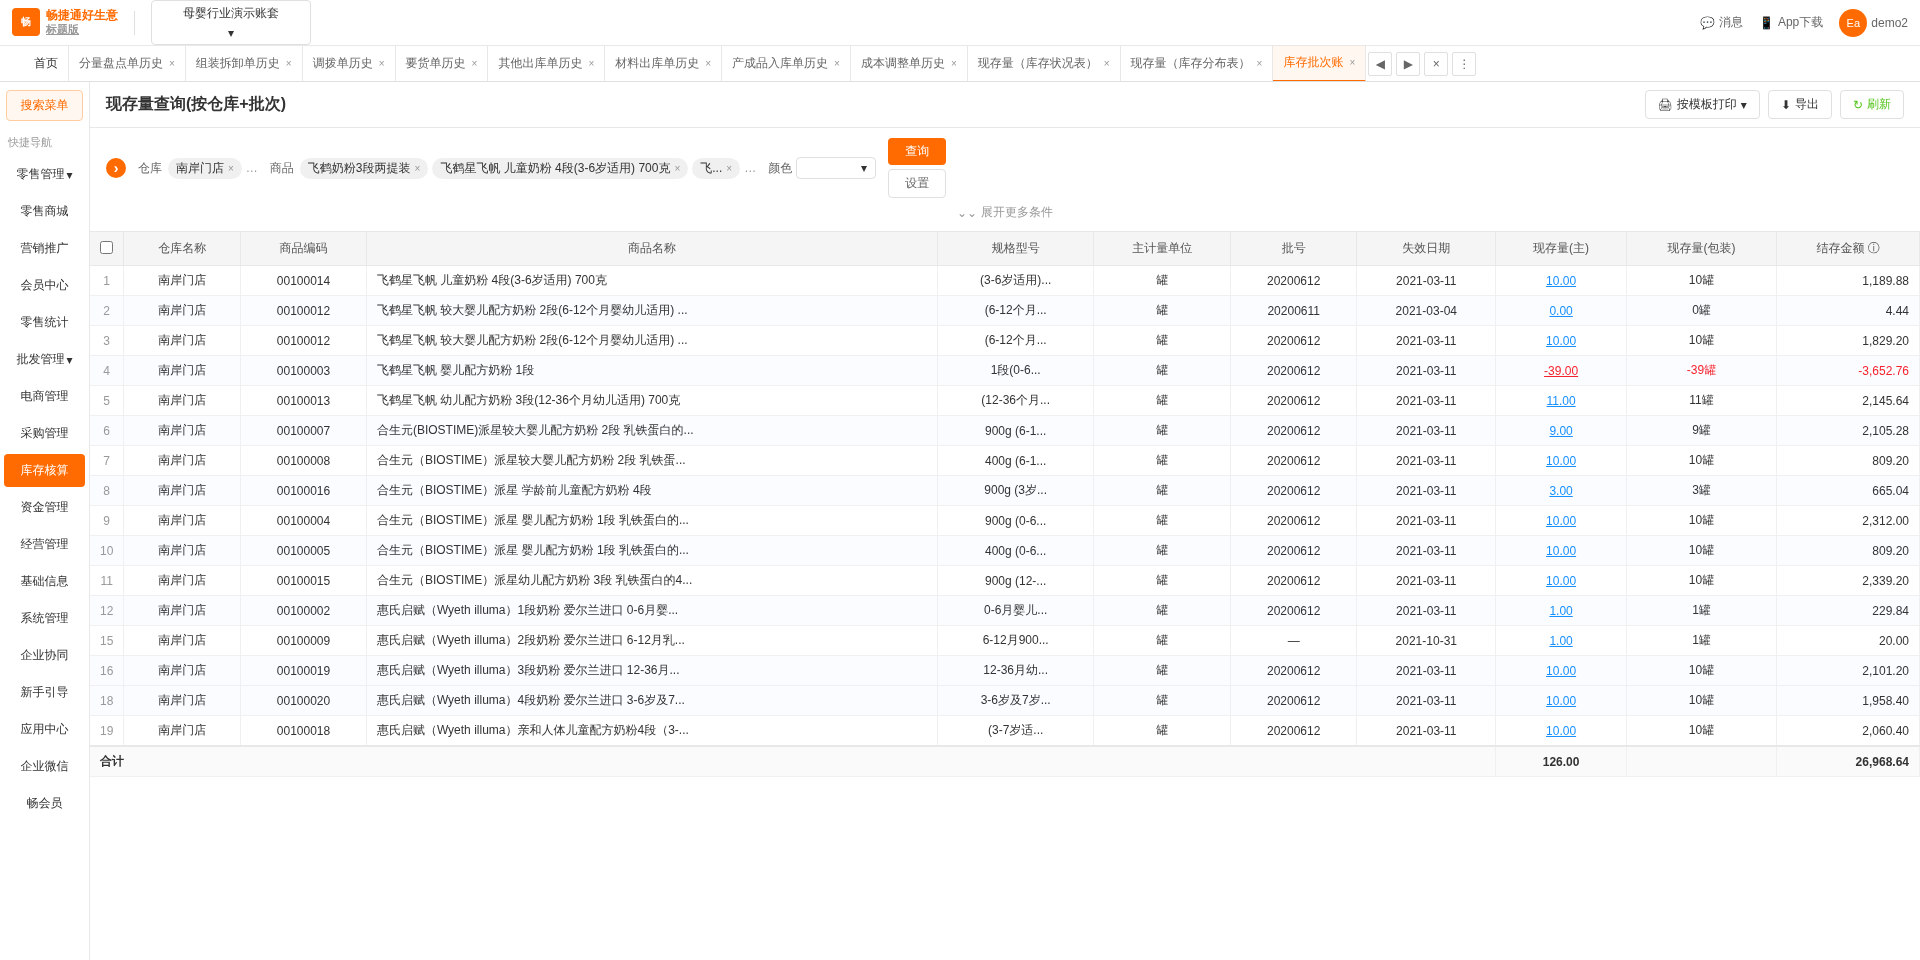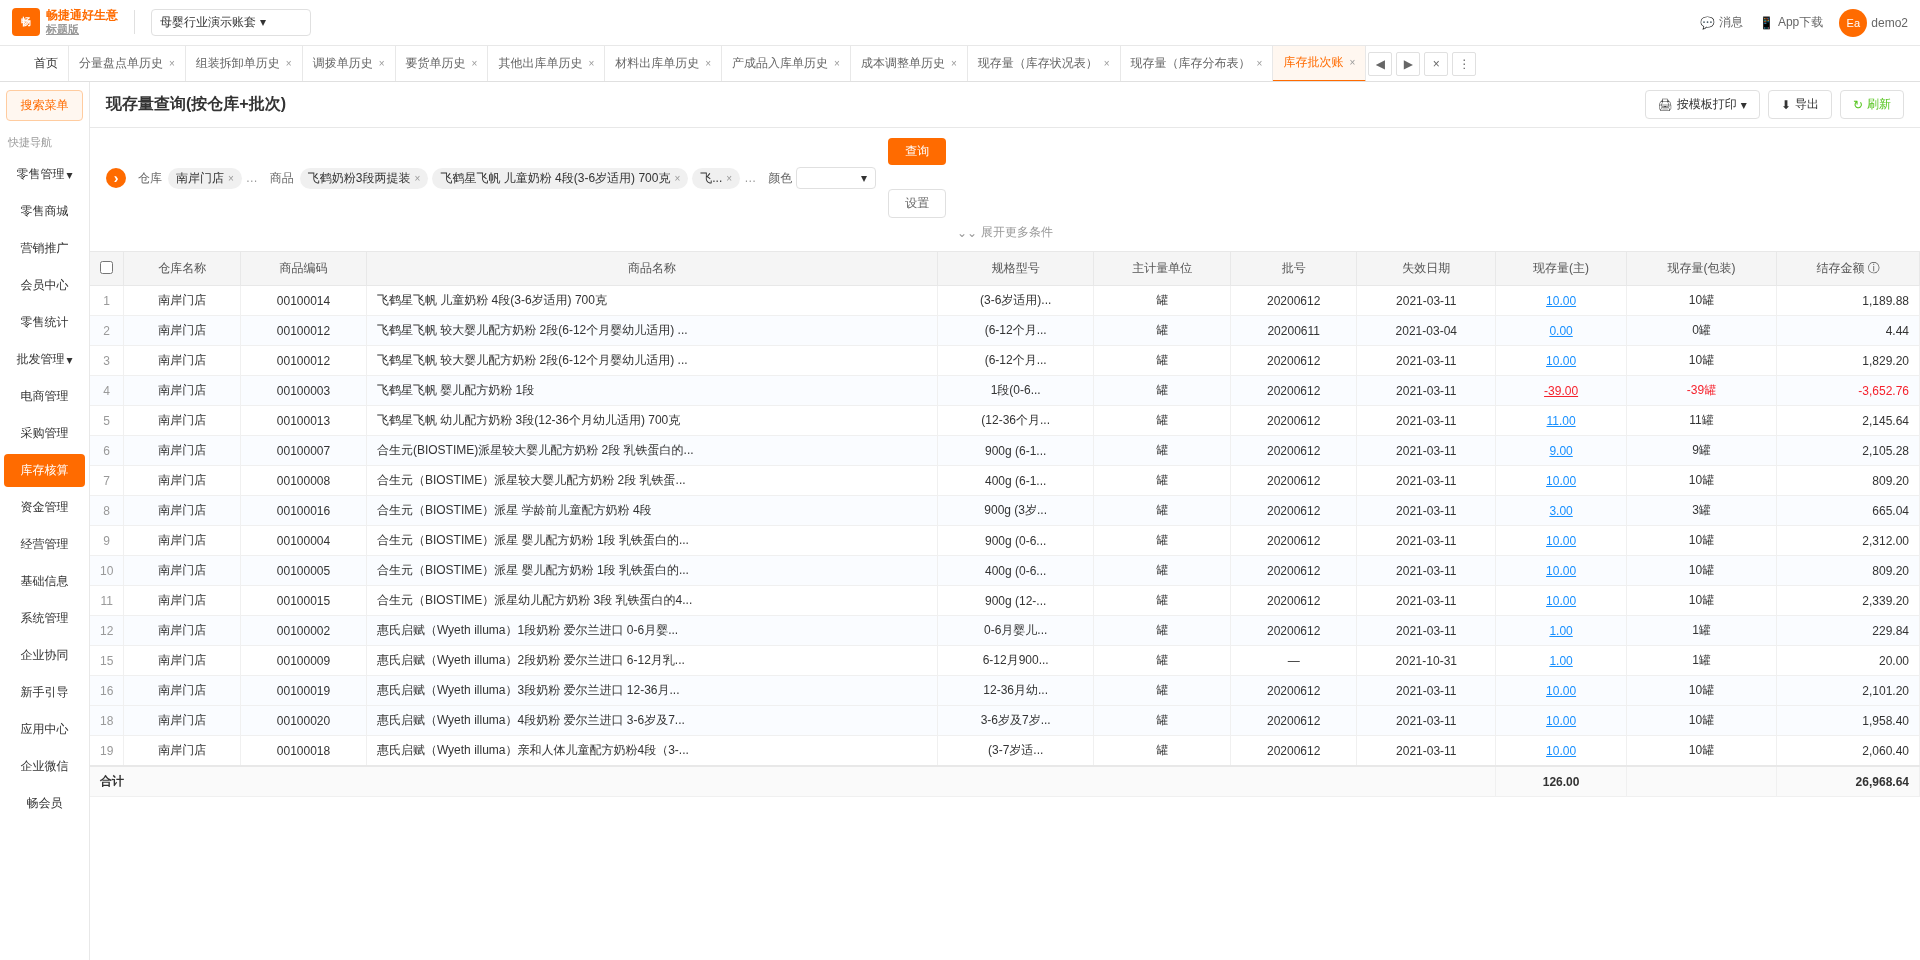--- a/index.html
+++ b/index.html
@@ -6,21 +6,21 @@
     body { font-family: 'Microsoft YaHei', Arial, sans-serif; font-size: 12px; background: #f5f5f5; color: #333; display: flex; flex-direction: column; height: 960px; overflow: hidden; }
 
     
     .top-bar { display: flex; align-items: center; background: #fff; height: 46px; border-bottom: 1px solid #e8e8e8; padding: 0 12px; justify-content: space-between; }
     .top-bar-left { display: flex; align-items: center; gap: 8px; }
     .logo-area { display: flex; align-items: center; gap: 6px; color: #ff6b00; font-weight: bold; font-size: 13px; }
     .logo-icon { width: 28px; height: 28px; background: #ff6b00; border-radius: 4px; display: flex; align-items: center; justify-content: center; color: white; font-size: 10px; }
     .logo-text { color: #ff6b00; font-size: 12px; line-height: 1.2; }
     .logo-sub { color: #999; font-size: 11px; text-decoration: underline; }
     .divider-v { width: 1px; height: 24px; background: #e0e0e0; margin: 0 8px; }
-    .dropdown-selector { display: flex; align-items: center; gap: 4px; font-size: 12px; color: #333; cursor: pointer; padding: 4px 8px; border: 1px solid #e0e0e0; border-radius: 4px; background: #fff; min-width: 160px; }
+    .dropdown-selector { display: flex; align-items: center; gap: 4px; font-size: 12px; color: #333; cursor: pointer; padding: 4px 8px; border: 1px solid #e0e0e0; border-radius: 4px; background: #fff; min-width: 160px; flex-direction: column; }
     .top-bar-right { display: flex; align-items: center; gap: 16px; font-size: 12px; color: #666; }
     .top-right-item { display: flex; align-items: center; gap: 4px; cursor: pointer; }
     .avatar { width: 28px; height: 28px; border-radius: 50%; background: #ff6b00; display: flex; align-items: center; justify-content: center; color: white; font-size: 11px; }
 
     
     .tab-bar { display: flex; align-items: center; background: #fff; border-bottom: 1px solid #e0e0e0; padding: 0 24px; height: 36px; overflow: hidden; }
     .tab-item { display: flex; align-items: center; padding: 0 10px; height: 36px; font-size: 12px; color: #666; cursor: pointer; white-space: nowrap; border-right: 1px solid #e8e8e8; gap: 4px; position: relative; }
     .tab-item.active { color: #ff6b00; background: #fff7f0; border-bottom: 2px solid #ff6b00; }
     .tab-item:first-child { color: #333; font-weight: 500; }
     .tab-close { color: #999; font-size: 10px; margin-left: 2px; }
@@ -53,21 +53,21 @@
     .filter-area { background: #fff; padding: 10px 16px; border-bottom: 1px solid #e8e8e8; }
     .filter-row { display: flex; align-items: center; gap: 12px; flex-wrap: wrap; }
     .filter-item { display: flex; align-items: center; gap: 6px; }
     .filter-label { color: #666; font-size: 12px; white-space: nowrap; }
     .filter-tags { display: flex; align-items: center; gap: 4px; flex-wrap: wrap; }
     .filter-tag { display: flex; align-items: center; gap: 4px; padding: 2px 8px; background: #f0f0f0; border-radius: 12px; font-size: 12px; color: #333; }
     .filter-tag-close { color: #999; cursor: pointer; font-size: 10px; }
     .filter-more { color: #999; font-size: 12px; cursor: pointer; }
     .filter-expand { display: flex; align-items: center; gap: 4px; color: #999; font-size: 12px; cursor: pointer; margin-top: 6px; justify-content: center; }
     .btn-query { background: #ff6b00; color: white; padding: 5px 16px; border-radius: 4px; border: none; cursor: pointer; font-size: 12px; }
-    .btn-settings { background: #fff; color: #666; padding: 5px 16px; border-radius: 4px; border: 1px solid #e0e0e0; cursor: pointer; font-size: 12px; margin-top: 20px; display: block; width: 100%; }
+    .btn-settings { background: #fff; color: #666; padding: 5px 16px; border-radius: 4px; border: 1px solid #e0e0e0; cursor: pointer; font-size: 12px; margin-top: 0; display: block; width: 100%; }
     .query-btns { display: flex; flex-direction: column; gap: 4px; }
     .expand-btn { width: 20px; height: 20px; background: #ff6b00; color: white; border-radius: 50%; display: flex; align-items: center; justify-content: center; cursor: pointer; font-size: 14px; font-weight: bold; }
 
     
     .table-wrapper { flex: 1; overflow: auto; padding: 0; background: #fff; margin: 0; }
     table { width: 100%; border-collapse: collapse; font-size: 12px; }
     thead tr { background: #f5f5f5; }
     th { padding: 8px 10px; text-align: center; color: #555; font-weight: 500; border-bottom: 1px solid #e8e8e8; border-right: 1px solid #e8e8e8; white-space: nowrap; }
     td { padding: 6px 10px; text-align: center; border-bottom: 1px solid #f0f0f0; border-right: 1px solid #f0f0f0; color: #333; white-space: nowrap; }
     .td-left { text-align: left; }

